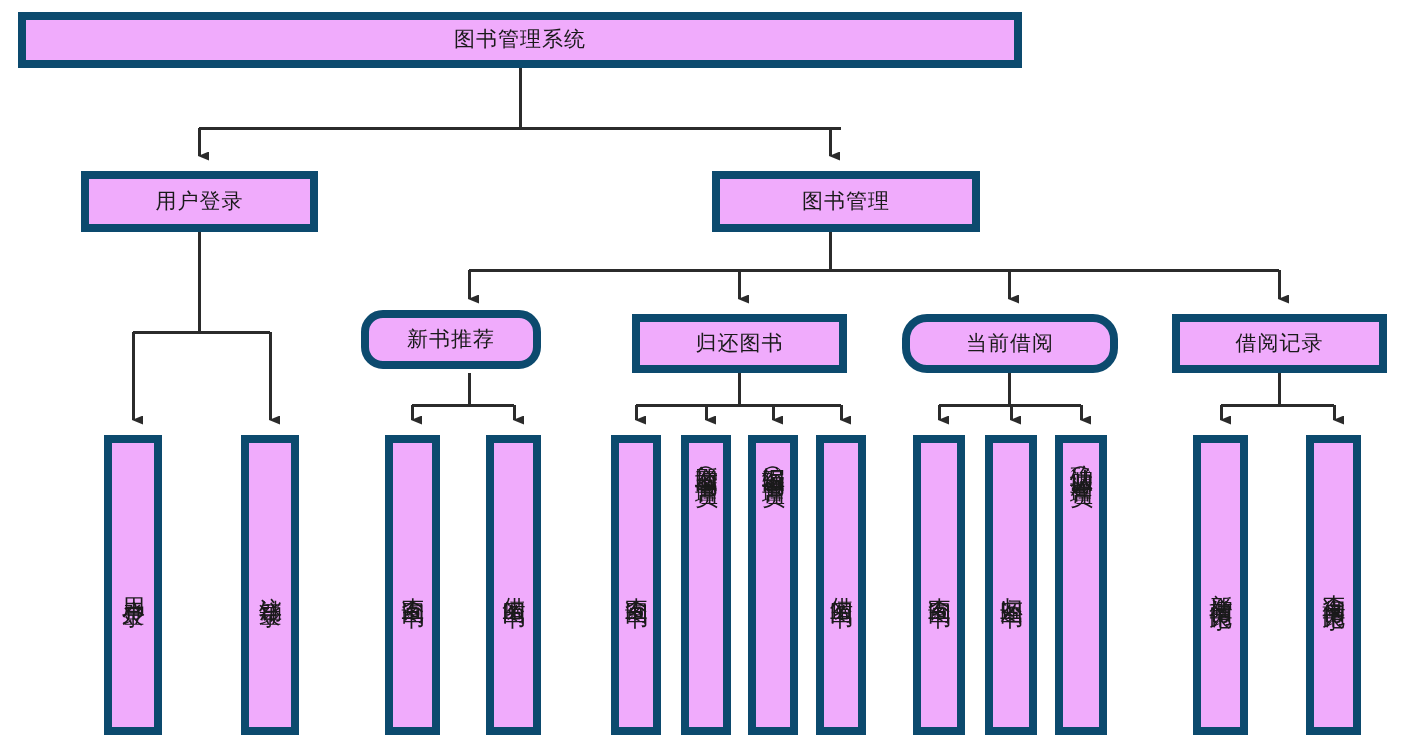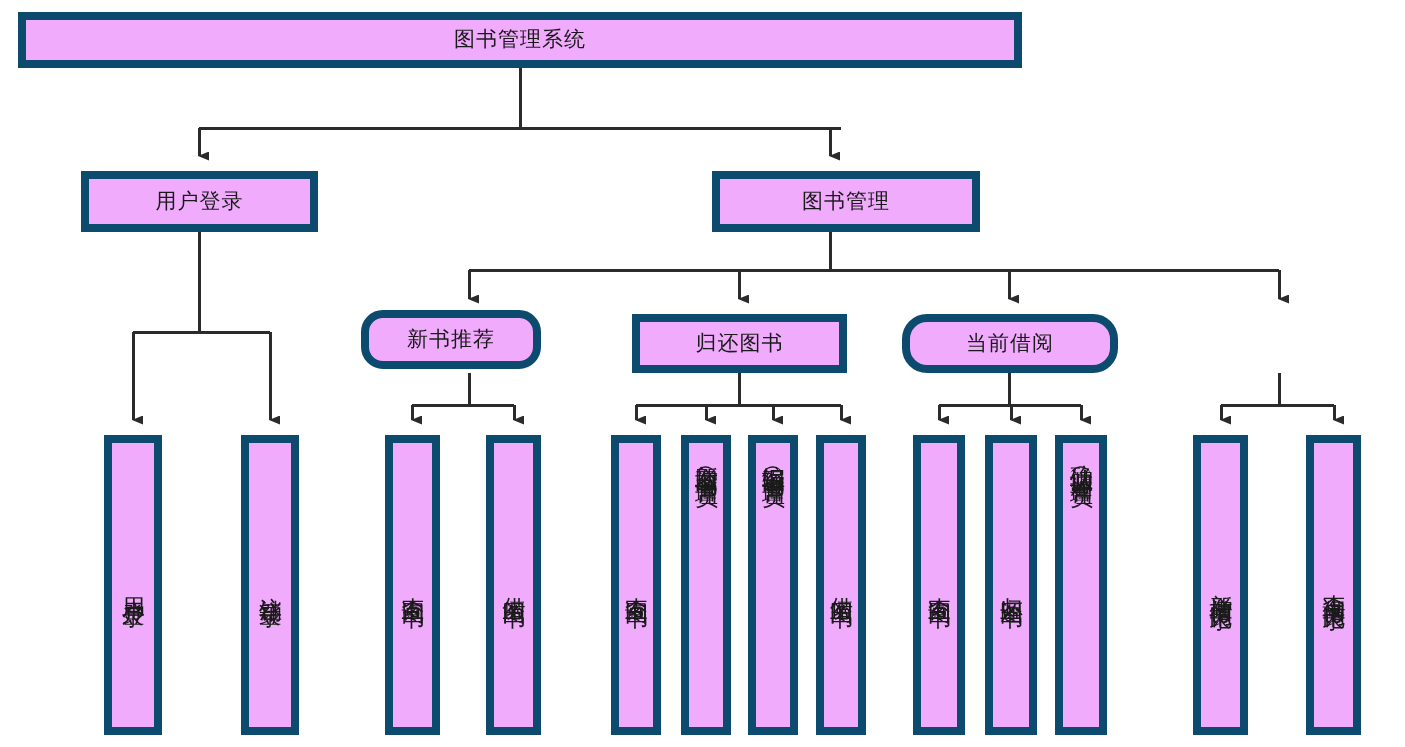--- a/index.html
+++ b/index.html
@@ -118,20 +118,21 @@
   </svg>
 
   <div class="node horiz" style="left:18px; top:12px; width:1004px; height:56px;">图书管理系统</div>
 
   <div class="node horiz" style="left:81px; top:171px; width:237px; height:61px;">用户登录</div>
   <div class="node horiz" style="left:712px; top:171px; width:268px; height:61px;">图书管理</div>
 
   <div class="node horiz" style="left:361px; top:310px; width:180px; height:59px;border-radius:22px;">新书推荐</div>
   <div class="node horiz" style="left:632px; top:314px; width:215px; height:59px;">归还图书</div>
   <div class="node horiz" style="left:902px; top:314px; width:216px; height:59px;border-radius:25px;">当前借阅</div>
+  <div class="node horiz" style="left:1172px; top:314px; width:215px; height:59px;">借阅记录</div>
 
   <div class="node vert" style="left:104px; top:435px; width:58px; height:300px;">用户登录</div>
   <div class="node vert" style="left:241px; top:435px; width:58px; height:300px;">注销登录</div>
 
   <div class="node vert" style="left:385px; top:435px; width:55px; height:300px;">查询图书</div>
   <div class="node vert" style="left:486px; top:435px; width:55px; height:300px;">借阅图书</div>
 
   <div class="node vert" style="left:611px; top:435px; width:50px; height:300px;">查询图书</div>
   <div class="node vert toppad" style="left:681px; top:435px; width:50px; height:300px;">新增图书（管理员）</div>
   <div class="node vert toppad" style="left:748px; top:435px; width:50px; height:300px;">编辑图书（管理员）</div>

